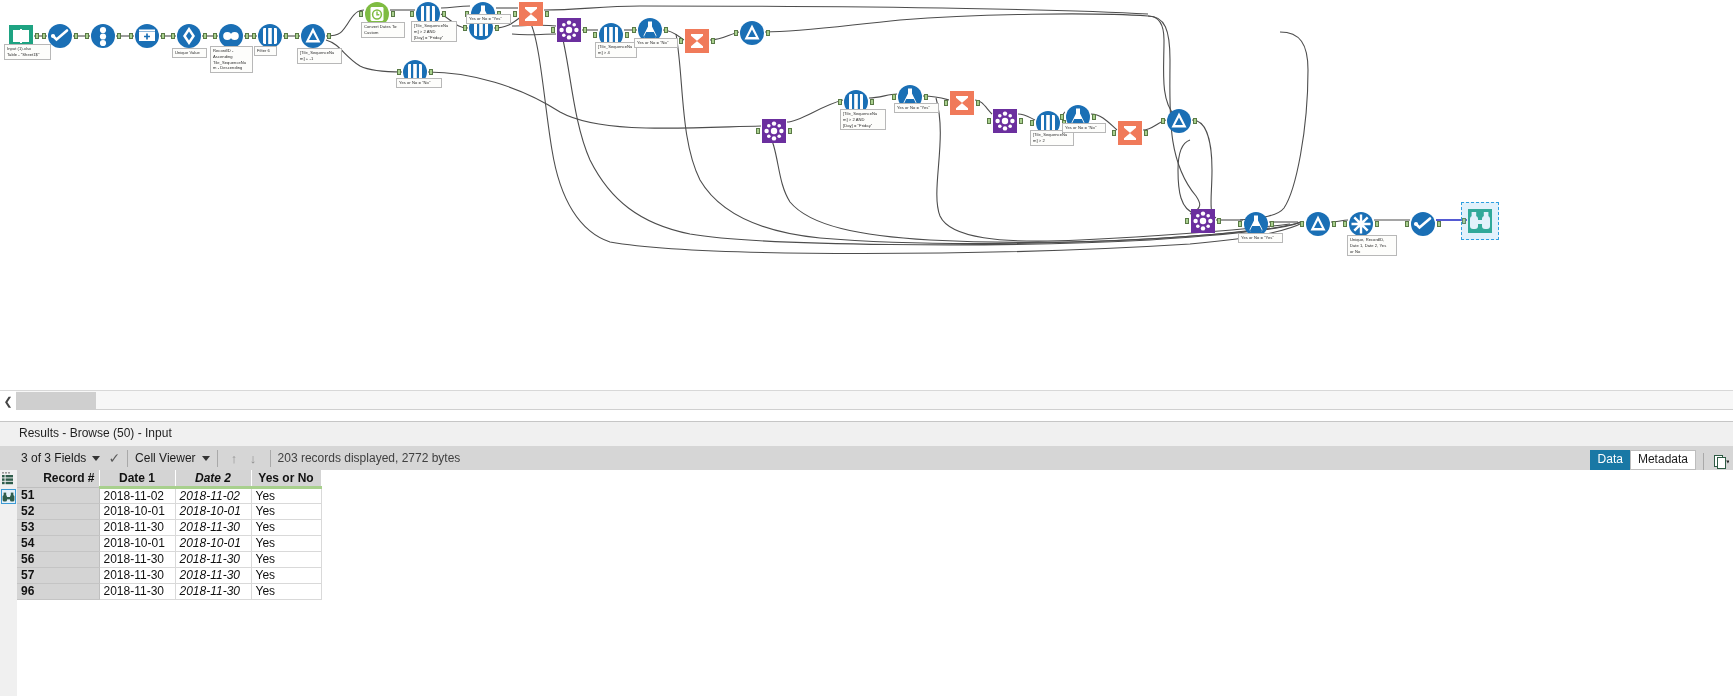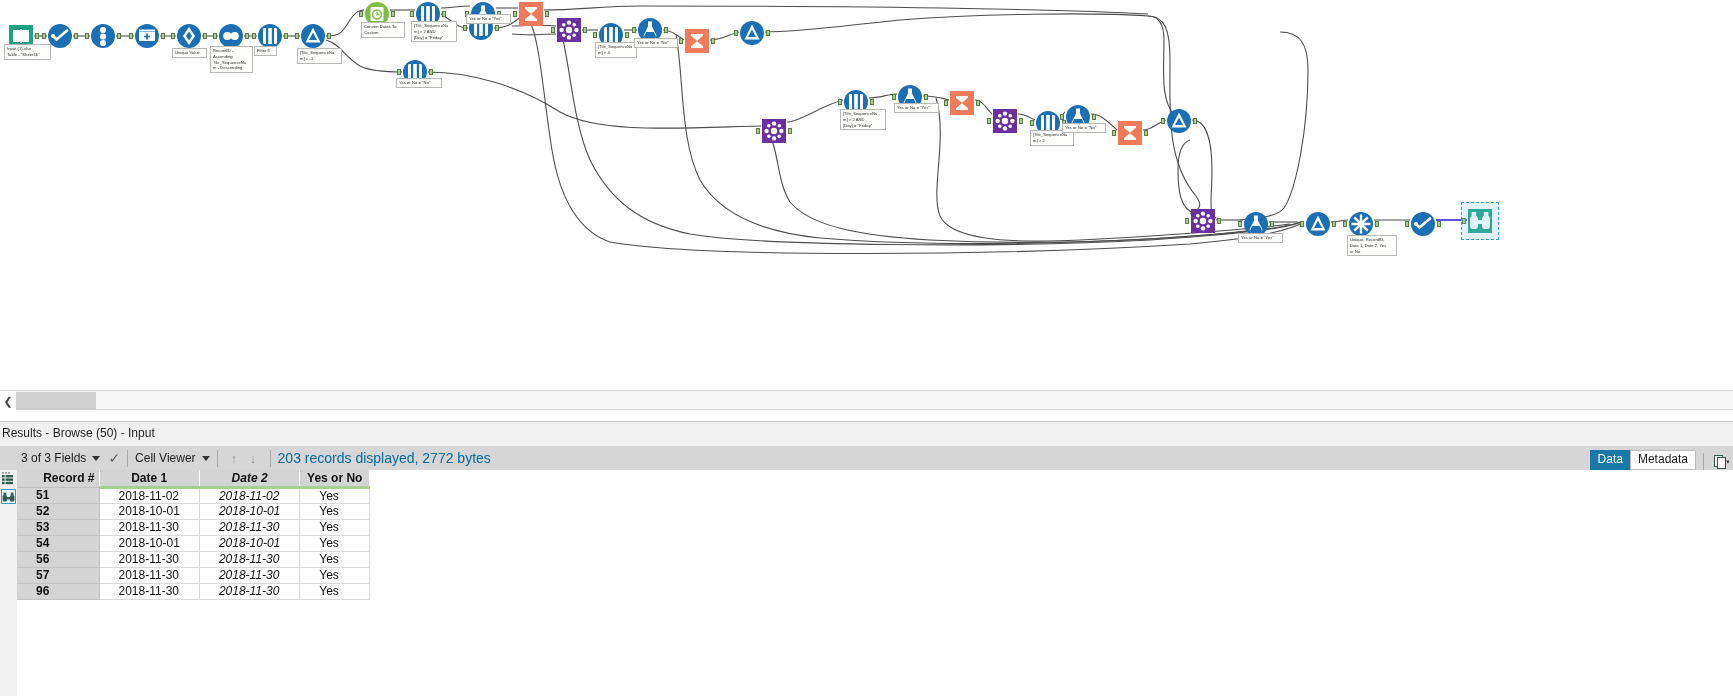--- a/index.html
+++ b/index.html
@@ -89,21 +89,21 @@
   #results {
     position: absolute; left: 0; top: 421px;
     width: 1733px; height: 275px;
     background: #f0f0f0;
     border-top: 1px solid #c6c6c6;
   }
   #results-title {
     position: absolute; left: 0; top: 0;
     width: 1733px; height: 21px;
     font-size: 12px; color: #1f1f1f;
-    padding-left: 2px;
+    padding-left: 19px;
     display: flex; align-items: center;
     background: #f0f0f0;
   }
   #results-toolbar {
     position: absolute; left: 0; top: 24px;
     width: 1733px; height: 24px;
     background: #d6d6d6;
     display: flex; align-items: center;
   }
   .tb-sep {
@@ -115,21 +115,21 @@
     height: 24px;
   }
   .caret-down {
     width: 0; height: 0; margin-left: 6px;
     border-left: 4px solid transparent;
     border-right: 4px solid transparent;
     border-top: 5px solid #333;
   }
   .check-mark { color: #5a5a5a; font-size: 14px; margin-left: 8px; }
   .arrow-updn { font-size: 13px; color: #8e8e8e; width: 19px; text-align: center; }
-  #rec-count { font-size: 14px; color: #0369a1; }
+  #rec-count { font-size: 12px; color: #404040; }
 
   
   #tb-right {
     position: absolute; right: 4px; top: 24px;
     height: 24px; display: flex; align-items: flex-end;
   }
   .seg {
     font-size: 12px;
     padding: 2px 7px 3px 7px;
     border: 1px solid #bdbdbd;
@@ -179,21 +179,21 @@
     color: #111;
   }
   table.gridtbl th.rec {
     text-align: right;
     border-bottom: 1px solid #bfbfbf;
   }
   table.gridtbl td {
     height: 16px;
     border-bottom: 1px solid #d9d9d9;
     border-right: 1px solid #d9d9d9;
-    padding: 0 19px;
+    padding: 0 4px;
     background: #ffffff;
     font-size: 12px;
     white-space: nowrap;
   }
   table.gridtbl td.rec {
     background: #d4d4d4;
     font-weight: bold;
     border-right: 1px solid #bfbfbf;
     border-bottom: 1px solid #c4c4c4;
     color: #111;

